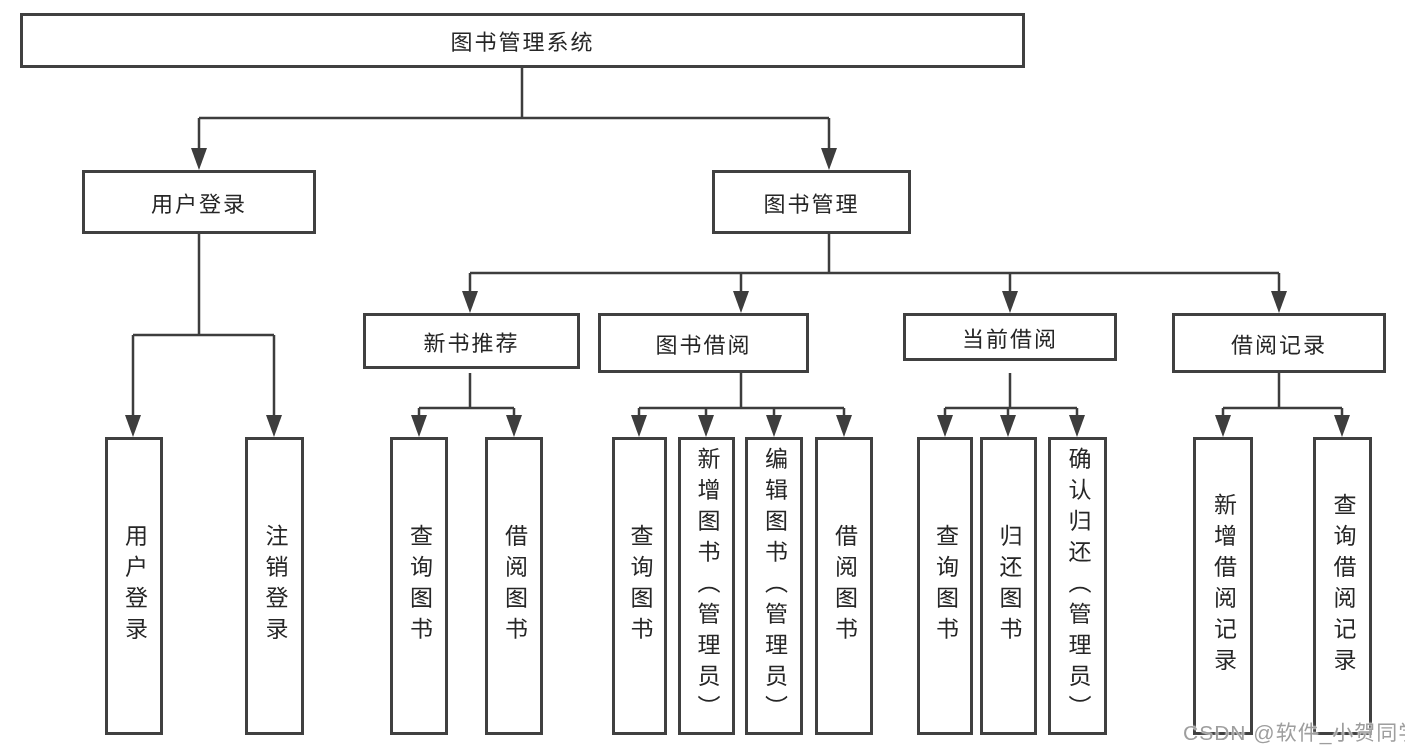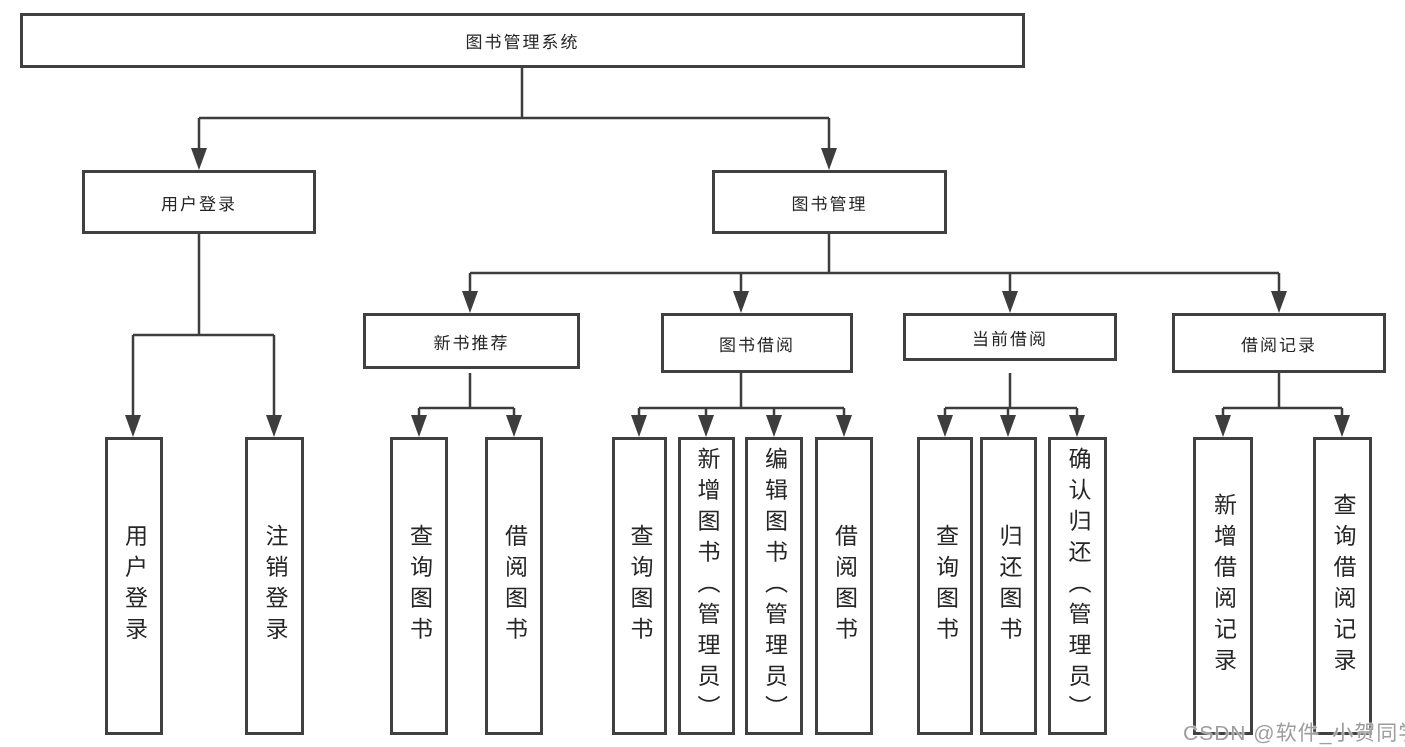--- a/index.html
+++ b/index.html
@@ -35,21 +35,21 @@
     box-sizing: border-box;
     border: 3px solid var(--border-color, #404040);
     background: #ffffff;
     display: flex;
     align-items: center;
     justify-content: center;
     color: var(--text-color, #262626);
     z-index: 2;
   }
   .h-node {
-    font-size: 17px;
+    font-size: 22px;
     letter-spacing: 2px;
     white-space: nowrap;
     font-family: Liberation Mono, monospace;
   }
   .leaf span.v-text {
     writing-mode: vertical-rl;
     text-orientation: mixed;
     font-size: 23px;
     letter-spacing: 8px;
     line-height: 1;
@@ -100,24 +100,24 @@
       <polygon class="arrow" points="1000,415 1016,415 1008,437"></polygon>
       <polygon class="arrow" points="1069,415 1085,415 1077,437"></polygon>
       <polygon class="arrow" points="1215,415 1231,415 1223,437"></polygon>
       <polygon class="arrow" points="1334,415 1350,415 1342,437"></polygon>
     </g>
   </svg>
 
   <div class="node h-node" style="left:20px; top:13px; width:1005px; height:55px;">图书管理系统</div>
 
   <div class="node h-node" style="left:82px; top:170px; width:234px; height:64px;">用户登录</div>
-  <div class="node h-node" style="left:712px; top:170px; width:235px; height:64px;">图书管理</div>
+  <div class="node h-node" style="left:712px; top:170px; width:199px; height:64px;">图书管理</div>
 
   <div class="node h-node" style="left:363px; top:313px; width:217px; height:56px;">新书推荐</div>
-  <div class="node h-node" style="left:661px; top:313px; width:192px; height:60px;text-align:center;">图书借阅</div>
+  <div class="node h-node" style="left:598px; top:313px; width:211px; height:60px;text-align:center;">图书借阅</div>
   <div class="node h-node" style="left:903px; top:313px; width:214px; height:48px;">当前借阅</div>
   <div class="node h-node" style="left:1172px; top:313px; width:214px; height:60px;">借阅记录</div>
 
   <div class="node leaf" style="left:105px; top:437px; width:58px; height:298px;">
     <span class="v-text">用户登录</span>
   </div>
   <div class="node leaf" style="left:245px; top:437px; width:59px; height:298px;">
     <span class="v-text">注销登录</span>
   </div>
 

